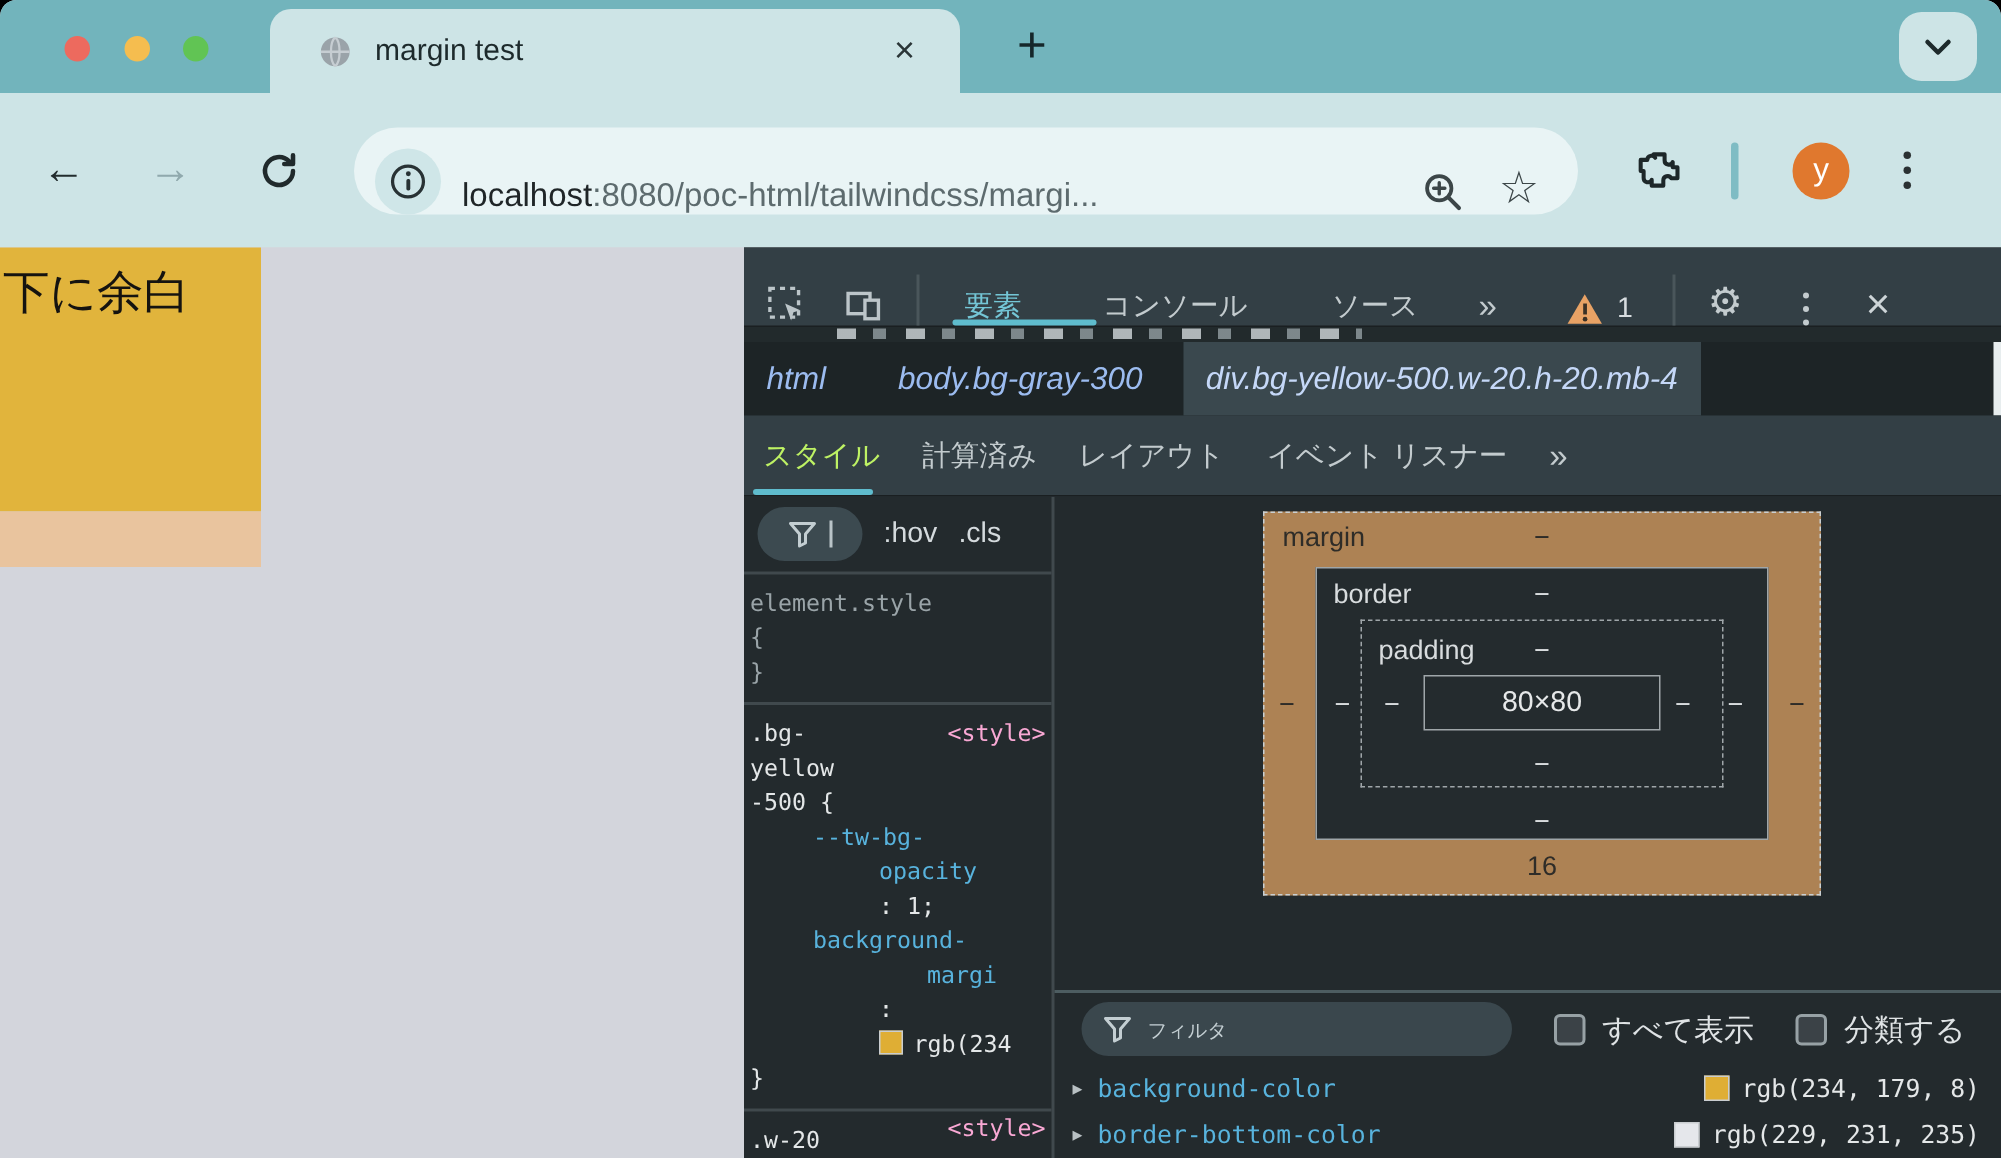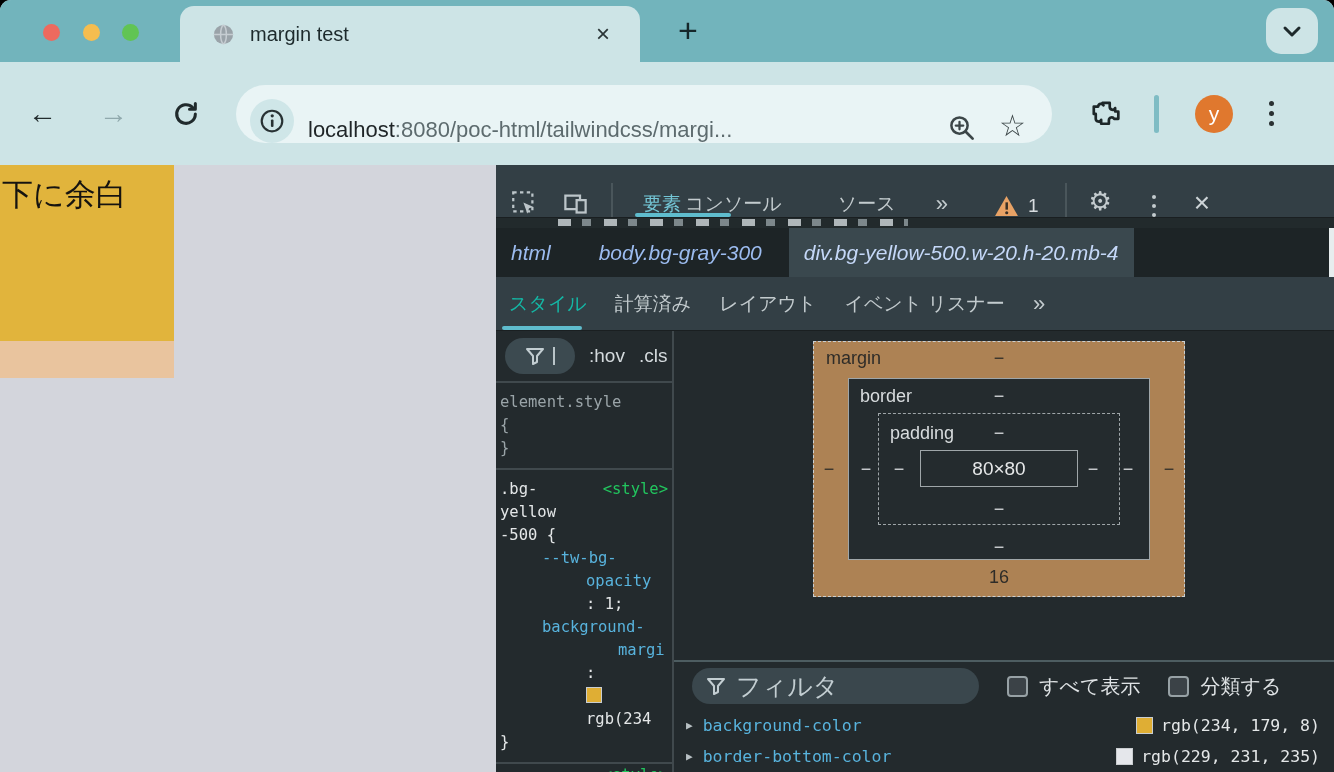--- a/index.html
+++ b/index.html
@@ -63,49 +63,49 @@
   .dom-sliver .frag { position:absolute; left:62px; top:1px; width:350px; height:7px;
     background:repeating-linear-gradient(90deg,#c8cfd2 0 13px, transparent 13px 24px, #8d989c 24px 33px, transparent 33px 46px); opacity:.85; }
 
   .crumbs { height:49px; background:#1d2426; display:flex; align-items:center; font-size:21px; position:relative; }
   .crumb { padding:0 15px; color:#9cbcf0; height:49px; display:flex; align-items:center;font-style:italic; }
   .crumb.sel { background:#3a484e; color:#c5d8f8; }
   .crumb-scroll { position:absolute; right:0; top:0; width:5px; height:49px; background:#e7edee; }
 
   .panel-tabs { position:relative; height:54px; background:#333f45; border-bottom:1px solid #1a1f21; display:flex; align-items:center; font-size:19px; }
   .p-tab { color:#c3cbce; margin-left:28px; }
-  .p-tab.active { color:#14b8a6; }
+  .p-tab.active { color:#bef264; }
   .p-underline { position:absolute; bottom:0; left:6px; width:80px; height:4px; background:#5fbccd; border-radius:2px; }
 
   .panel-body { display:flex; height:441px; }
-  .styles-pane { width:178px; border-right:2px solid #40494d; font-family:"DejaVu Sans Mono", monospace; }
+  .styles-pane { width:207px; border-right:2px solid #40494d; font-family:"DejaVu Sans Mono", monospace; }
   .sp-filter { height:52px; border-bottom:2px solid #40494d; display:flex; align-items:center; font-family:"Liberation Sans", sans-serif; }
   .funnel-pill { margin-left:9px; width:70px; height:36px; background:#3c4a50; border-radius:18px; display:flex; align-items:center; justify-content:center; gap:8px; }
   .caret { width:2px; height:18px; background:#b9c4c8; }
   .toggle-lbl { font-size:19px; color:#d4dadd; margin-left:14px; white-space:nowrap; }
   .sp-section { border-bottom:2px solid #40494d; padding:8px 0 8px 4px; font-size:15.5px; line-height:23px; }
-  .gray { color:#9aa4a8; } .white { color:#e4e7e8; } .blue { color:#58b3dd; } .teal { color:#22c55e;margin-left:13px; }
+  .gray { color:#9aa4a8; } .white { color:#e4e7e8; } .blue { color:#58b3dd; } .teal { color:#f9a8d4;margin-left:13px; }
   .rule-head { position:relative; }
   .style-link { position:absolute; right:4px; top:0; }
   .ind1 { padding-left:42px; } .ind2 { padding-left:86px; } .ind3 { padding-left:118px; }
   .swatch { display:inline-block; width:16px; height:16px; border:1.5px solid #c9cdd0; vertical-align:-2px; margin-right:7px; }
 
   .right-pane { position:relative; flex:1; }
   .bm-area { position:relative; height:329px; }
   .bm-margin { position:absolute; left:139px; top:10px; width:372px; height:256px; background:#ad8254; border:1px dashed #c9cfd2; }
   .bm-border { position:absolute; left:174px; top:47px; width:302px; height:182px; background:#242b2e; border:1px solid #9fa6a9; }
   .bm-padding { position:absolute; left:204px; top:82px; width:242px; height:112px; border:1px dashed #9fa6a9; }
   .bm-content { position:absolute; left:246px; top:119px; width:158px; height:37px; border:1px solid #9fa6a9; color:#e6e8e9; font-size:19px; display:flex; align-items:center; justify-content:center; }
   .bm-lbl { position:absolute; font-size:18px; }
   .dk { color:#2e2c28; } .lt { color:#d8dcde; }
   .bm-val { position:absolute; transform:translateX(-50%); font-size:18px; }
 
   .cp-filter { height:50px; border-top:2px solid #4d5d61; display:flex; align-items:center; }
   .cp-pill { margin-left:18px; width:287px; height:36px; background:#3a474d; border-radius:18px; display:flex; align-items:center; }
-  .cp-pill input { background:transparent; border:none; outline:none; color:#86efac; font-size:25px; margin-left:10px; width:220px; font-family:"Liberation Sans", sans-serif; }
+  .cp-pill input { background:transparent; border:none; outline:none; color:#86efac; font-size:13px; margin-left:10px; width:220px; font-family:"Liberation Sans", sans-serif; }
   .cp-pill input::placeholder { color:#c3ced2; opacity:1; }
   .chk { width:21px; height:21px; border:2px solid #97a1a5; border-radius:4px; background:#3b4247; margin-left:28px; flex:none; }
   .chk-lbl { font-size:20px; color:#dfe3e5; margin-left:11px; white-space:nowrap; }
   .cp-row { height:31px; display:flex; align-items:center; font-family:"DejaVu Sans Mono", monospace; font-size:16.5px; }
   .cp-arrow { color:#b8c0c3; font-size:11px; margin:0 10px 0 12px; }
   .cp-name { color:#58b3dd; }
   .cp-val { margin-left:auto; margin-right:14px; display:flex; align-items:center; color:#e4e7e8; }
   .cp-sw { width:17px; height:17px; border:1.5px solid #c9cdd0; margin-right:8px; }
 </style>
 </head>
@@ -183,21 +183,21 @@
         <svg class="dt-ico" width="27" height="27" viewBox="0 0 24 24" style="margin-left:15px">
             <rect x="2" y="2" width="17" height="17" fill="none" stroke="#bcc5c9" stroke-width="2" stroke-dasharray="3 3"></rect>
             <path d="M11 11l9 4-4 1.2L14.6 21z" fill="#bcc5c9"></path>
           </svg>
         <svg class="dt-ico" width="27" height="27" viewBox="0 0 24 24" style="margin-left:24px">
             <rect x="3" y="5" width="13" height="12" fill="none" stroke="#bcc5c9" stroke-width="2"></rect>
             <rect x="13" y="9" width="8" height="11" fill="#333f45" stroke="#bcc5c9" stroke-width="2"></rect>
           </svg>
         <span class="dt-sep" style="margin-left:22px"></span>
         <span class="dt-tab active" style="margin-left:28px">要素</span>
-        <span class="dt-tab" style="">コンソール</span>
+        <span class="dt-tab" style="margin-left:50px">コンソール</span>
         <span class="dt-tab" style="margin-left:52px">ソース</span>
         <span class="dt-tab" style="margin-left:36px; font-size:22px">»</span>
         <span class="warn" style="margin-left:44px">
           <svg width="25" height="22" viewBox="0 0 24 21">
               <path d="M12 1L23 20H1z" fill="#e8a265"></path>
               <rect x="11" y="7" width="2.4" height="7" fill="#3a3026"></rect>
               <circle cx="12.2" cy="17" r="1.5" fill="#3a3026"></circle>
             </svg>
           <span class="warn-count">1</span>
         </span>

